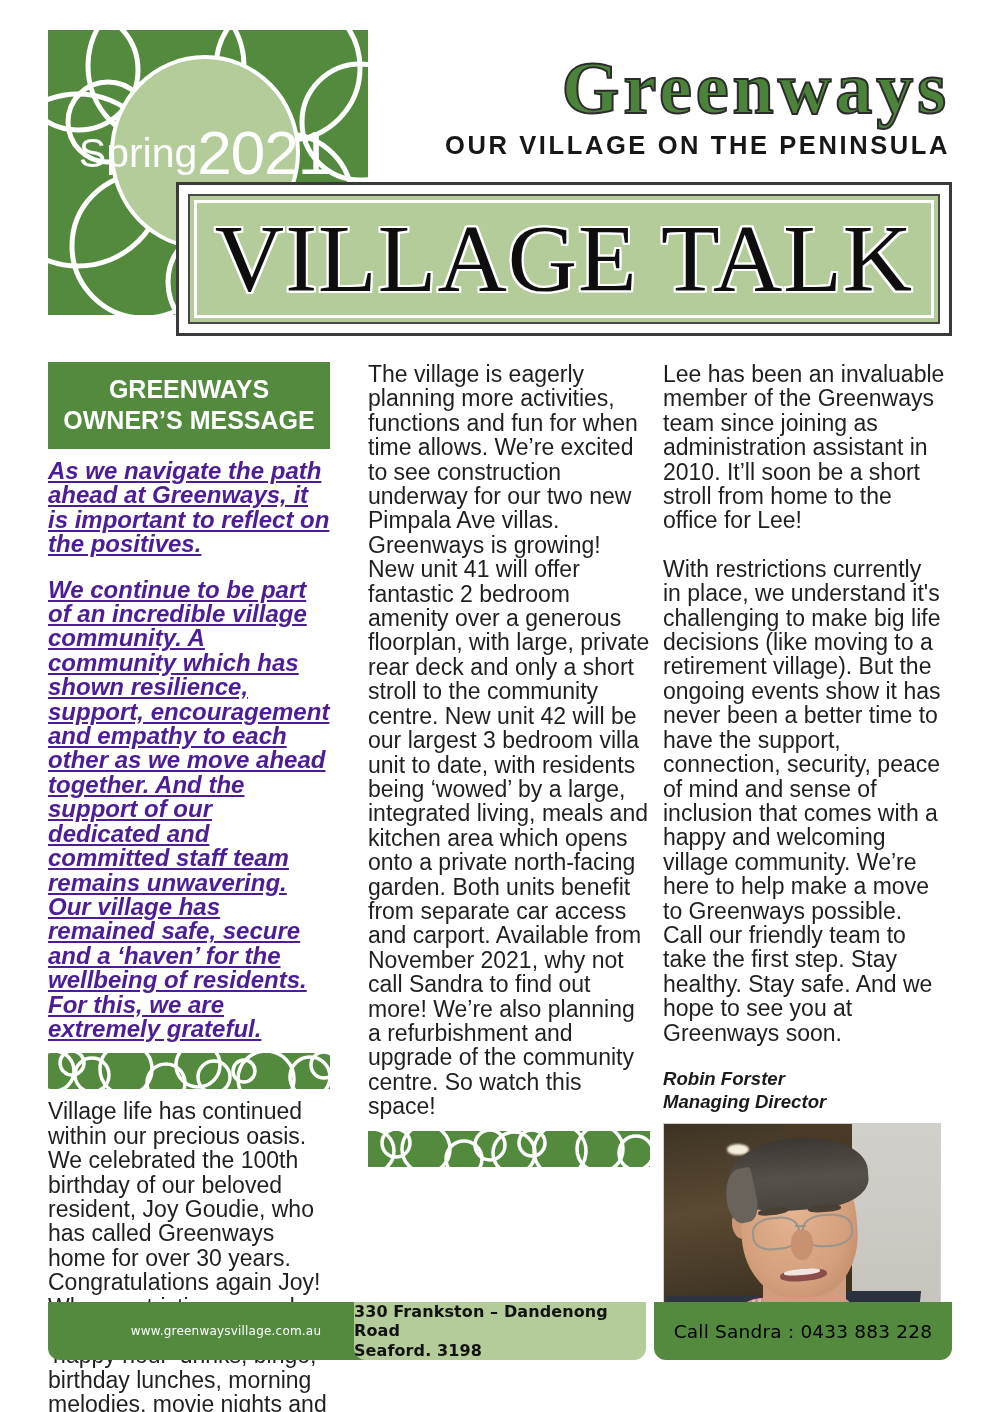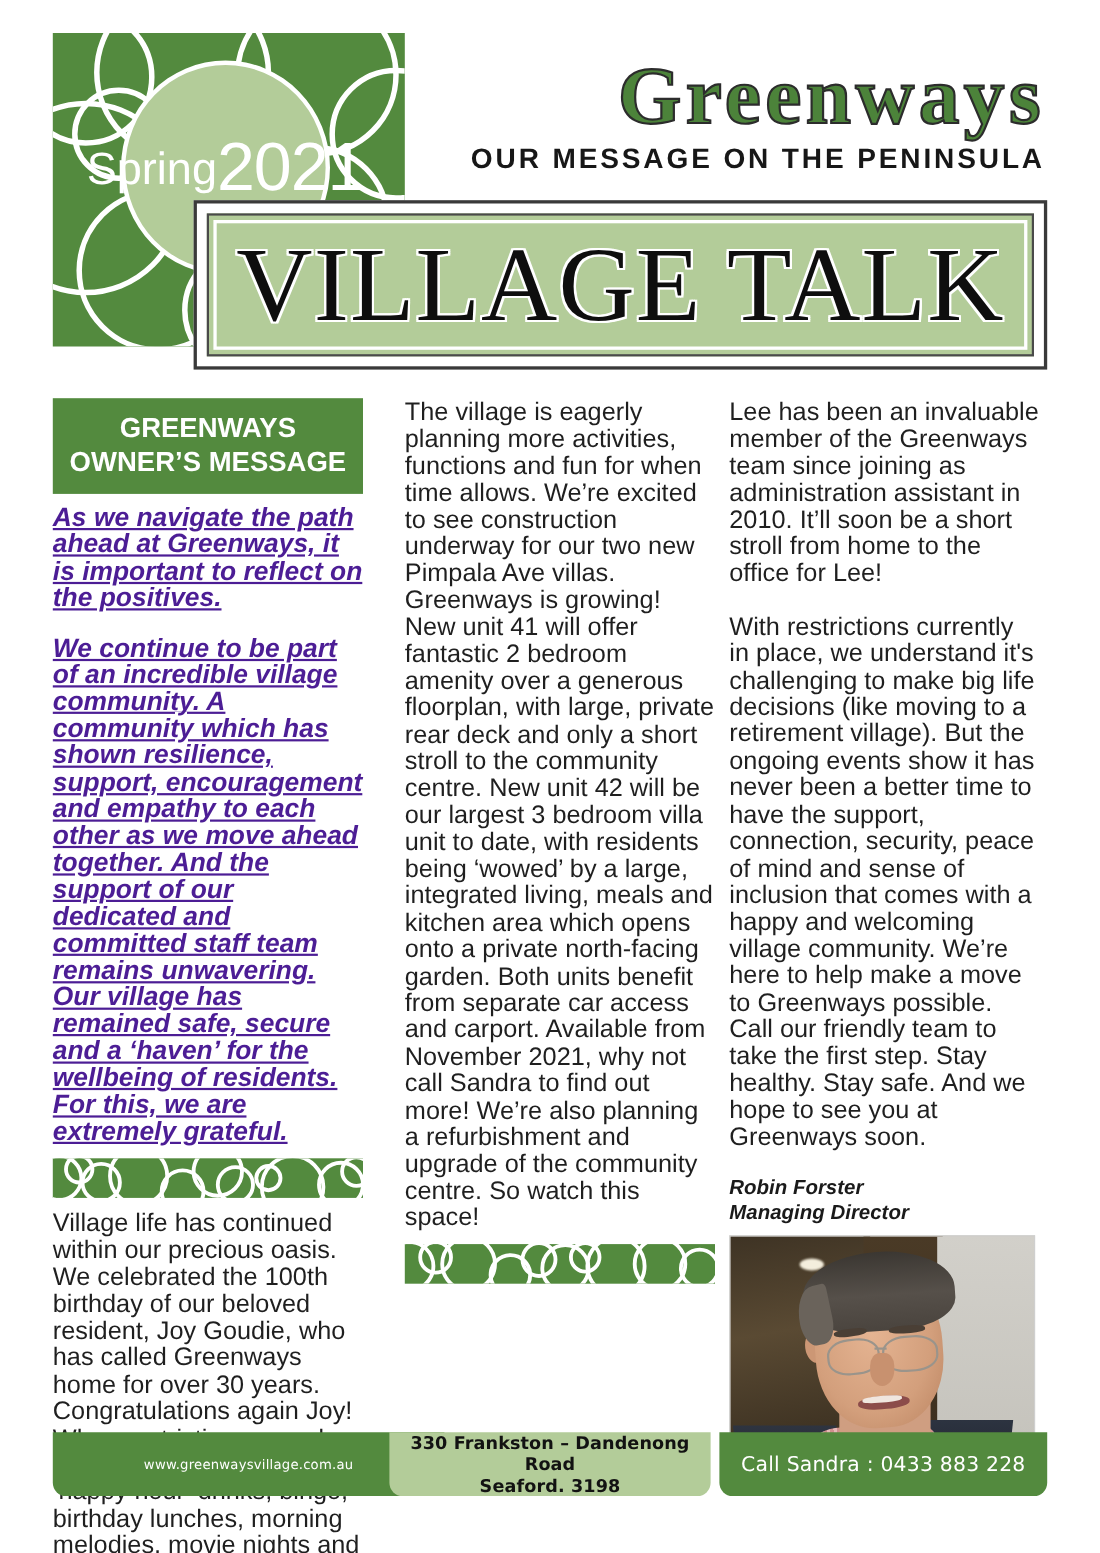--- a/index.html
+++ b/index.html
@@ -168,29 +168,29 @@
   .pt-jacket-r{position:absolute;left:58%;top:74%;width:34%;height:26%;
     background:linear-gradient(180deg,#2c3340 0%,#1e222a 100%);
     transform:skewX(-6deg);}
   .pt-lapel{position:absolute;left:18%;top:82%;width:16%;height:2.5%;
     background:#454d5c;transform:rotate(18deg);}
 
   
   .footer{position:absolute;left:48px;top:1302px;width:904px;height:58px;}
   .fbar{
     position:absolute;top:0;height:58px;box-sizing:border-box;
-    display:flex;align-items:center;justify-content:center;text-align:center;
+    display:flex;align-items:center;justify-content:center;text-align:left;
     font-family:"DejaVu Sans", sans-serif;
     border-radius:0 0 12px 12px;
   }
   .fbar-web{left:0;width:356px;background:#538a3e;color:#ffffff;
     font-size:12px;line-height:21px;letter-spacing:0.2px;}
   .fbar-addr{left:306px;width:292px;background:#b3cc99;color:#121212;
     font-size:16px;line-height:19.5px;font-weight:700;letter-spacing:0.1px;}
-  .fbar-call{left:606px;width:298px;background:#538a3e;color:#ffffff;
+  .fbar-call{left:606px;width:298px;background:#538a3e;color:#000000;
     font-size:18.5px;line-height:21px;letter-spacing:0.2px;}
 </style>
 </head>
 <body>
 
 <div class="masthead">
 
   <div class="logo-block">
     <svg width="320" height="285" viewBox="0 0 320 285">
       <g fill="none" stroke="#ffffff" stroke-width="5">
@@ -208,21 +208,21 @@
     </svg>
   </div>
 
   <div class="season-badge">
     <div class="season">Spring</div>
     <div class="year">2021</div>
   </div>
 
   <div class="brand">
     <div class="brand-name">Greenways</div>
-    <div class="brand-tag">OUR MESSAGE ON THE PENINSULA</div>
+    <div class="brand-tag">OUR VILLAGE ON THE PENINSULA</div>
   </div>
 
   <div class="talk-banner">
     <div class="inner">
       <div class="talk-title">VILLAGE TALK</div>
     </div>
   </div>
 </div>
 
 <div class="columns">

